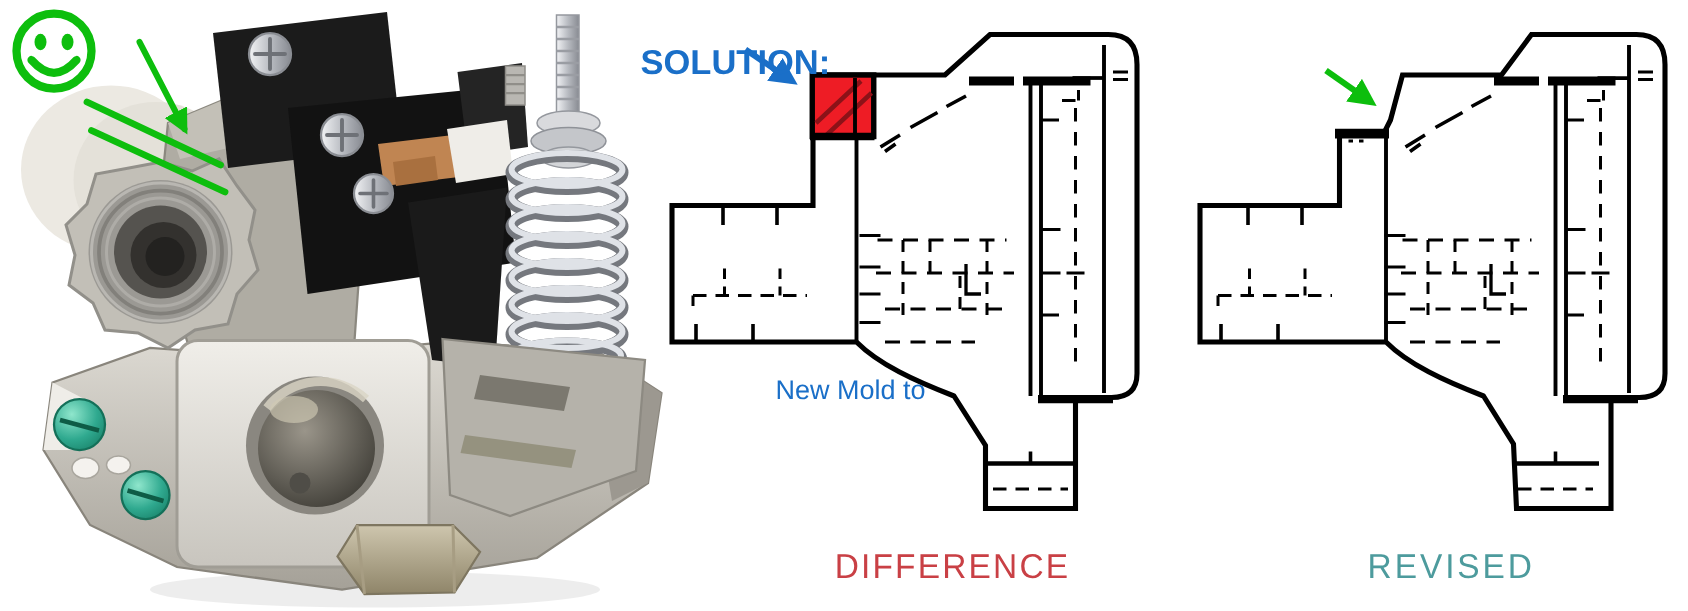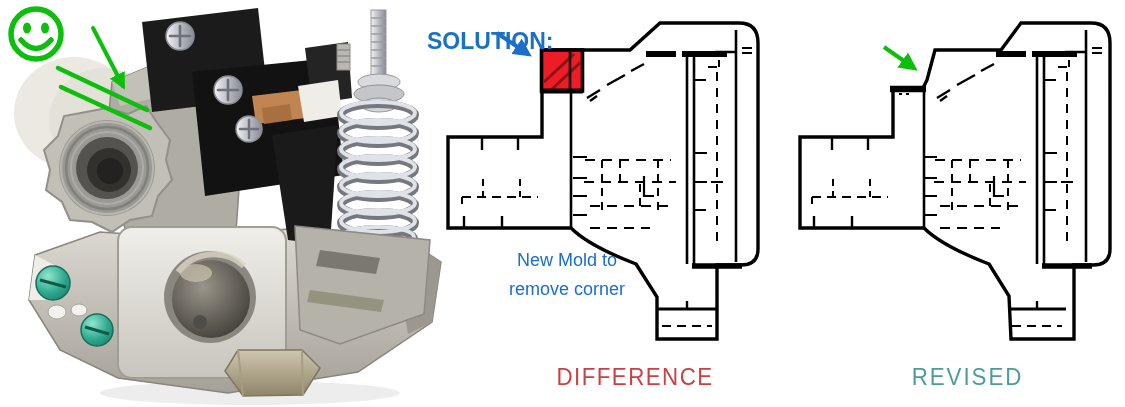--- a/index.html
+++ b/index.html
@@ -225,20 +225,19 @@
     <path d="M100,79 H136" stroke="#000" stroke-width="6.5" fill="none"></path>
     <path d="M109,84 H112 M116,84 H119" stroke="#000" stroke-width="2" fill="none"></path>
 
     <line x1="94" y1="37" x2="124" y2="58" stroke="#0DBE0D" stroke-width="4" marker-end="url(#agd)"></line>
   </svg>
 
   <div class="abs solution-label">SOLUTION:</div>
 
   <div class="abs mold-note">
     <div>New Mold to</div>
-    <div>remove corner</div>
   </div>
 
   <div class="abs caption caption-diff">DIFFERENCE</div>
 
   <div class="abs caption caption-rev">REVISED</div>
 
 </div>
 
 </body></html>

